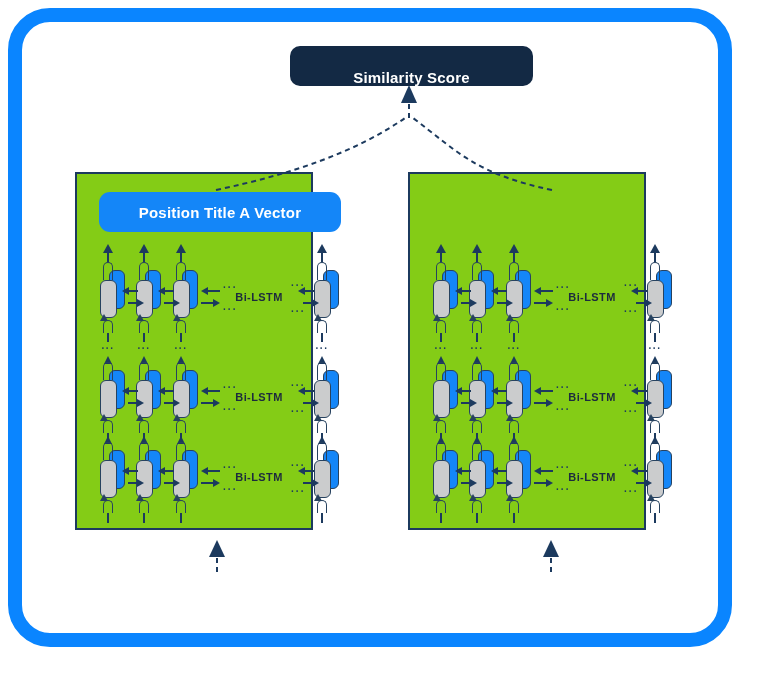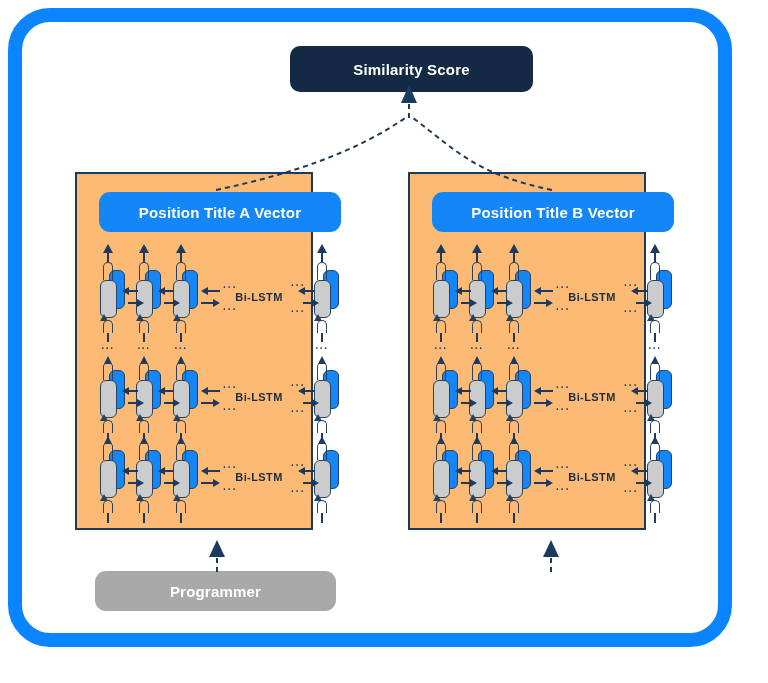--- a/index.html
+++ b/index.html
@@ -8,24 +8,24 @@
   }
   *{box-sizing:border-box;}
   html,body{margin:0;padding:0;background:#fff;}
   body{font-family:"Liberation Sans", sans-serif;}
   #canvas{position:relative;width:768px;height:683px;background:#fff;overflow:hidden;}
   .frame{position:absolute;left:8px;top:8px;width:724px;height:639px;
          border:14px solid var(--frame);border-radius:42px;background:#fff;}
   .overlay{position:absolute;left:0;top:0;width:768px;height:683px;z-index:6;pointer-events:none;}
   .overlay path.dash{fill:none;stroke:var(--line);stroke-width:2;stroke-dasharray:5 4;}
   .overlay polygon{fill:var(--line);}
-  .sim-box{position:absolute;left:290px;top:46px;width:243px;height:46px;background:var(--boxnavy);
+  .sim-box{position:absolute;left:290px;top:46px;width:243px;height:40px;background:var(--boxnavy);
            border-radius:10px;color:#fff;font-weight:bold;font-size:15px;letter-spacing:.2px;
-           display:flex;align-items:center;justify-content:center;z-index:3;}
-  .panel{position:absolute;top:172px;width:238px;height:358px;background:#fdba74;
+           display:flex;align-items:flex-end;justify-content:center;z-index:3;}
+  .panel{position:absolute;top:172px;width:238px;height:358px;background:#84cc16;
          border:2px solid var(--line);z-index:2;}
   #panel-a{left:75px;} #panel-b{left:408px;}
   .panel-header{position:absolute;left:22px;top:18px;width:242px;height:40px;background:var(--accent);
                 border-radius:11px;color:#fff;font-weight:bold;font-size:15px;letter-spacing:.2px;
                 display:flex;align-items:center;justify-content:center;}
   .cells{position:absolute;left:0;top:0;right:0;bottom:0;}
   .gray-box{position:absolute;top:571px;width:241px;height:40px;background:var(--graybox);
             border-radius:11px;color:#fff;font-weight:bold;font-size:15px;letter-spacing:.2px;
             display:flex;align-items:center;justify-content:center;z-index:2;}
   #input-a{left:95px;} #input-b{left:431px;}
@@ -226,23 +226,20 @@
         <div class="dots-h" style="left: 146px; top: 311px;">···</div>
         <div class="dots-h" style="left: 214px; top: 287px;">···</div>
         <div class="dots-h" style="left: 214px; top: 313px;">···</div>
         <div class="bilstm-label" style="left: 152px; top: 296px;">Bi-LSTM</div>
         <div class="arrow-h head-left" style="left: 228px; top: 296px; width: 9px;"></div>
         <div class="arrow-h head-right" style="left: 226px; top: 308px; width: 9px;"></div>
       </div>
   </div>
 
   <div class="panel" id="panel-b">
-    <div class="panel-header">
-      <span>Position Title B Vector</span>
-    </div>
     <div class="cells" id="cells-b">
         <div class="cell" style="left: 23px; top: 96px;">
           <div class="c-blue"></div>
           <div class="c-arch top"></div>
           <div class="c-arch bottom"></div>
           <div class="c-gray"></div>
           <div class="c-upmini"></div>
           <div class="c-topline"></div>
           <div class="c-tophead"></div>
           <div class="c-botline"></div>
@@ -388,23 +385,20 @@
         <div class="dots-h" style="left: 146px; top: 289px;">···</div>
         <div class="dots-h" style="left: 146px; top: 311px;">···</div>
         <div class="dots-h" style="left: 214px; top: 287px;">···</div>
         <div class="dots-h" style="left: 214px; top: 313px;">···</div>
         <div class="bilstm-label" style="left: 152px; top: 296px;">Bi-LSTM</div>
         <div class="arrow-h head-left" style="left: 228px; top: 296px; width: 9px;"></div>
         <div class="arrow-h head-right" style="left: 226px; top: 308px; width: 9px;"></div>
       </div>
   </div>
 
-  <div class="gray-box" id="input-a">
-    <span>Programmer</span>
-  </div>
 
   <svg class="overlay" viewBox="0 0 768 683">
     <path class="dash" d="M216,190 C292,174 356,152 405,118"></path>
     <path class="dash" d="M552,190 C476,174 458,152 413,118"></path>
     <path class="dash" d="M409,118 L409,103"></path>
     <polygon points="409,85 401,103 417,103"></polygon>
     <path class="dash" d="M217,572 L217,557"></path>
     <polygon points="217,540 209,557 225,557"></polygon>
     <path class="dash" d="M551,572 L551,557"></path>
     <polygon points="551,540 543,557 559,557"></polygon>

